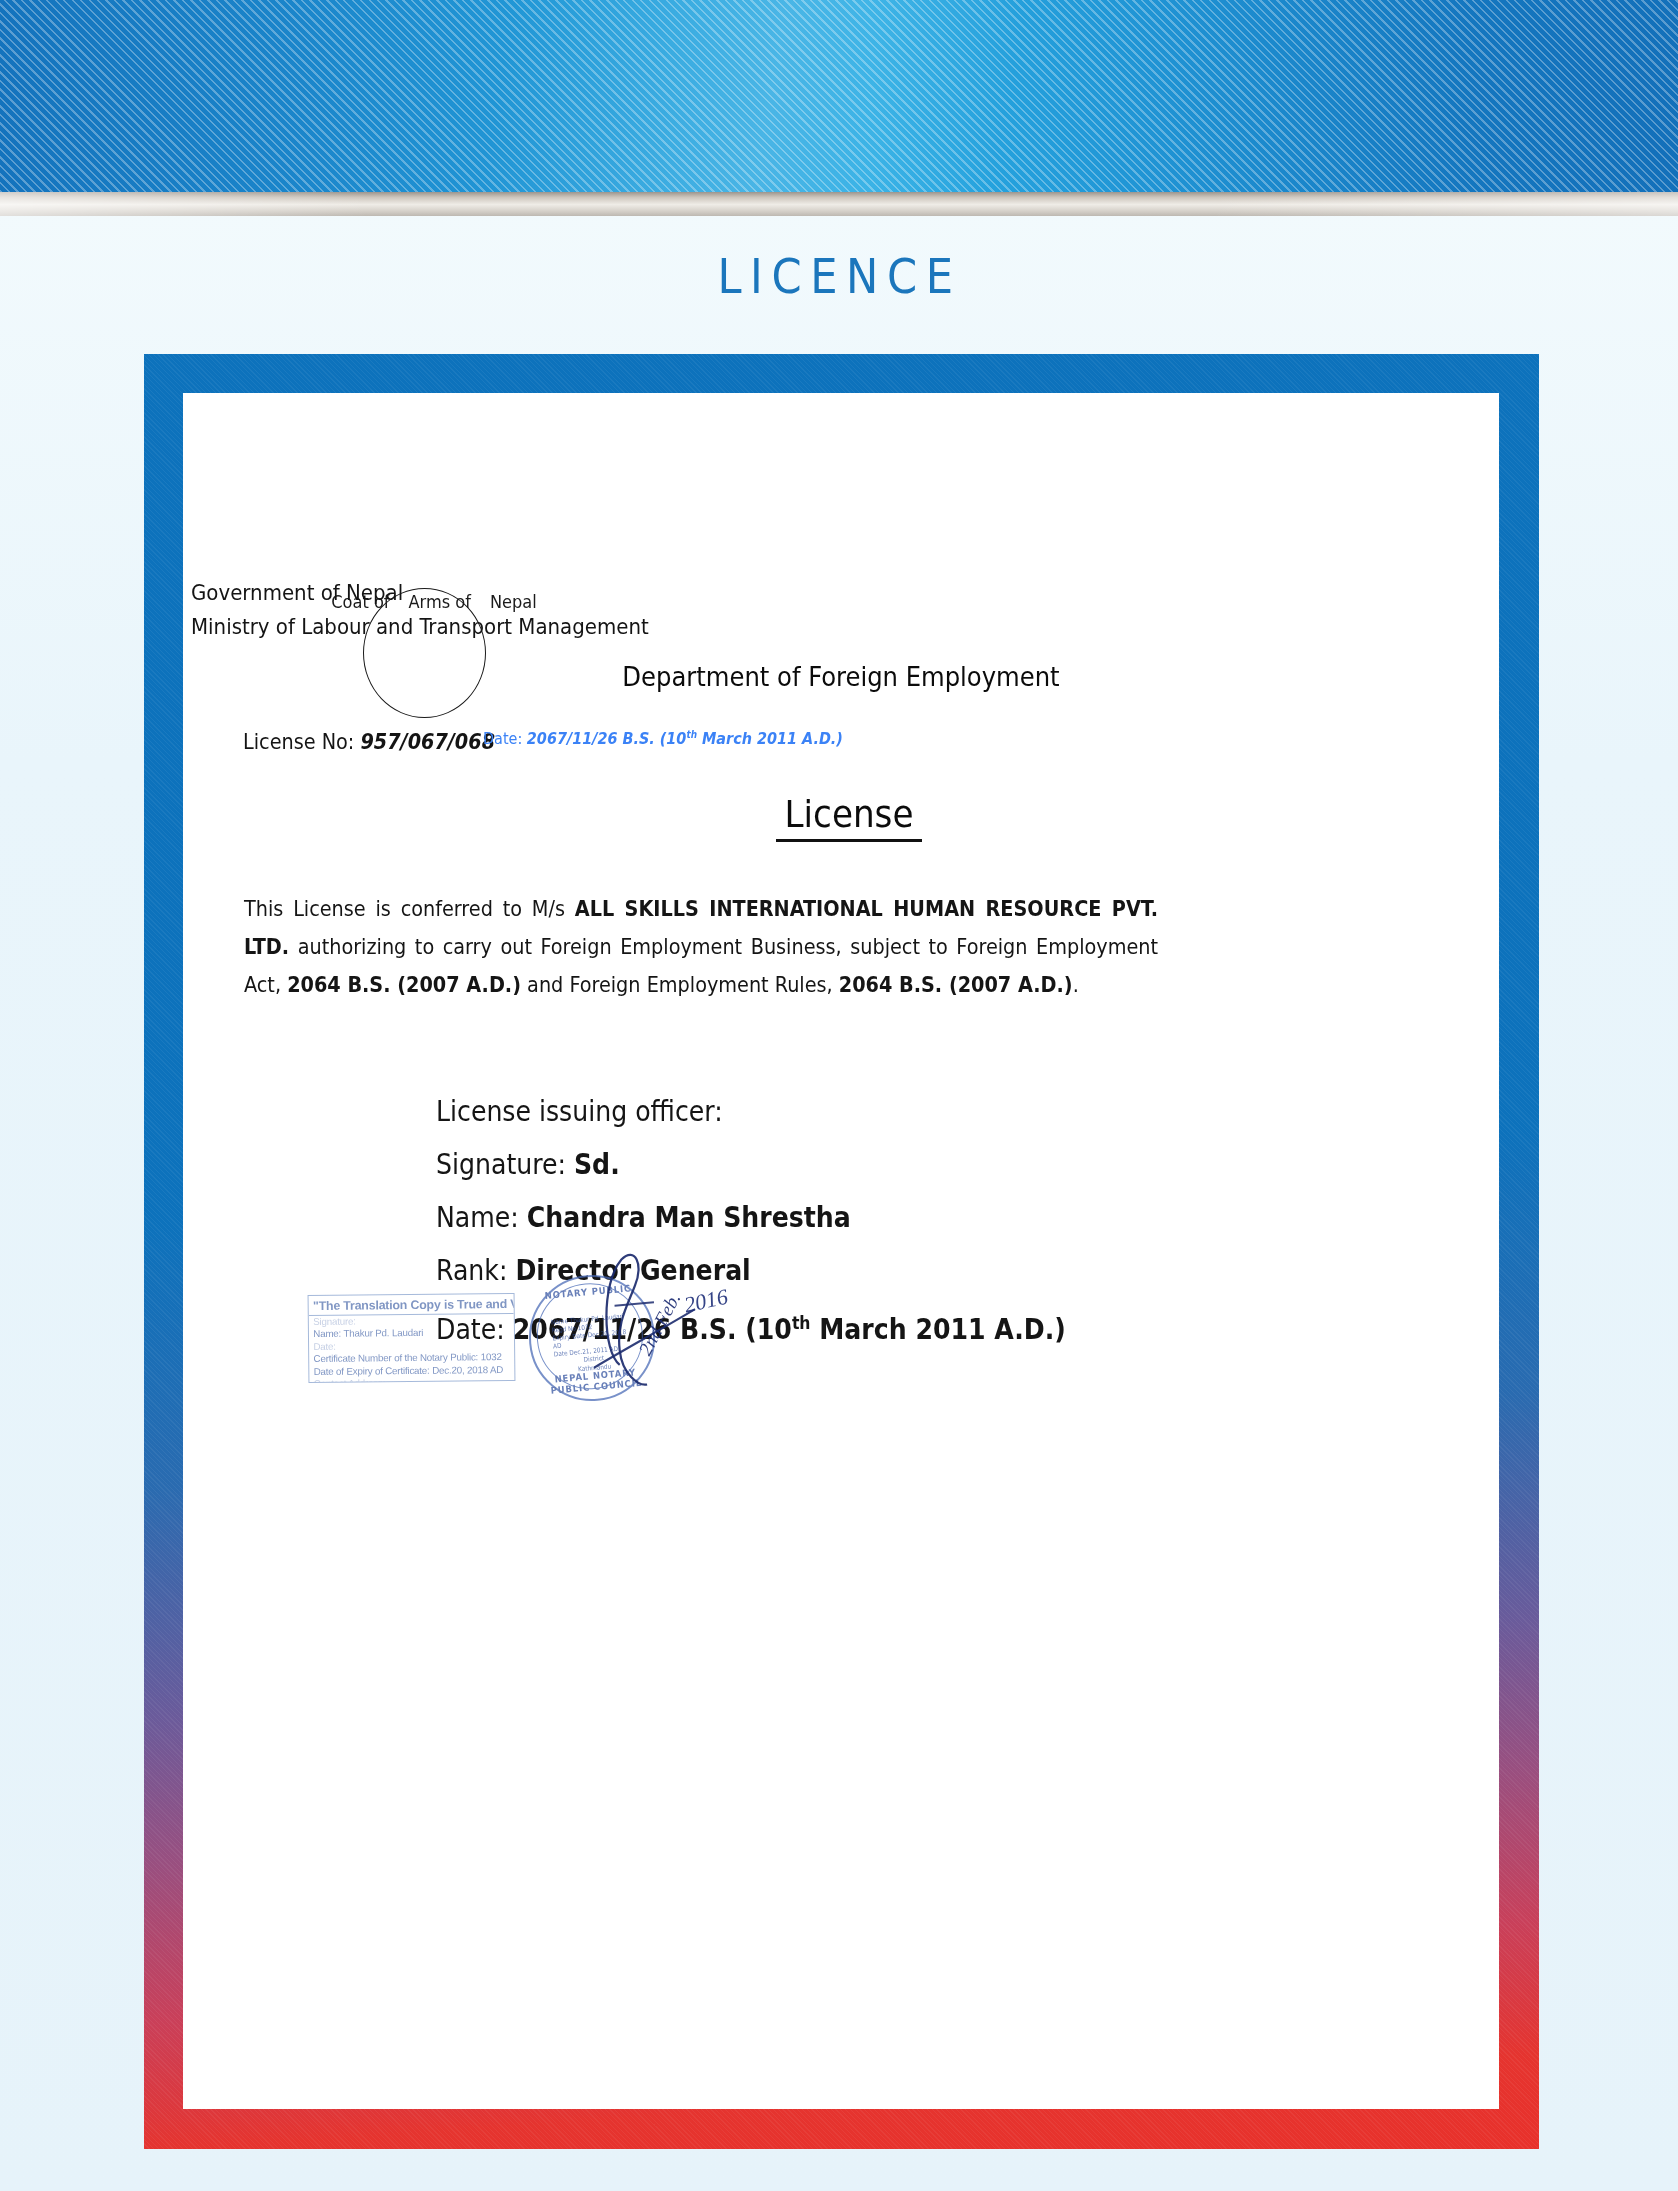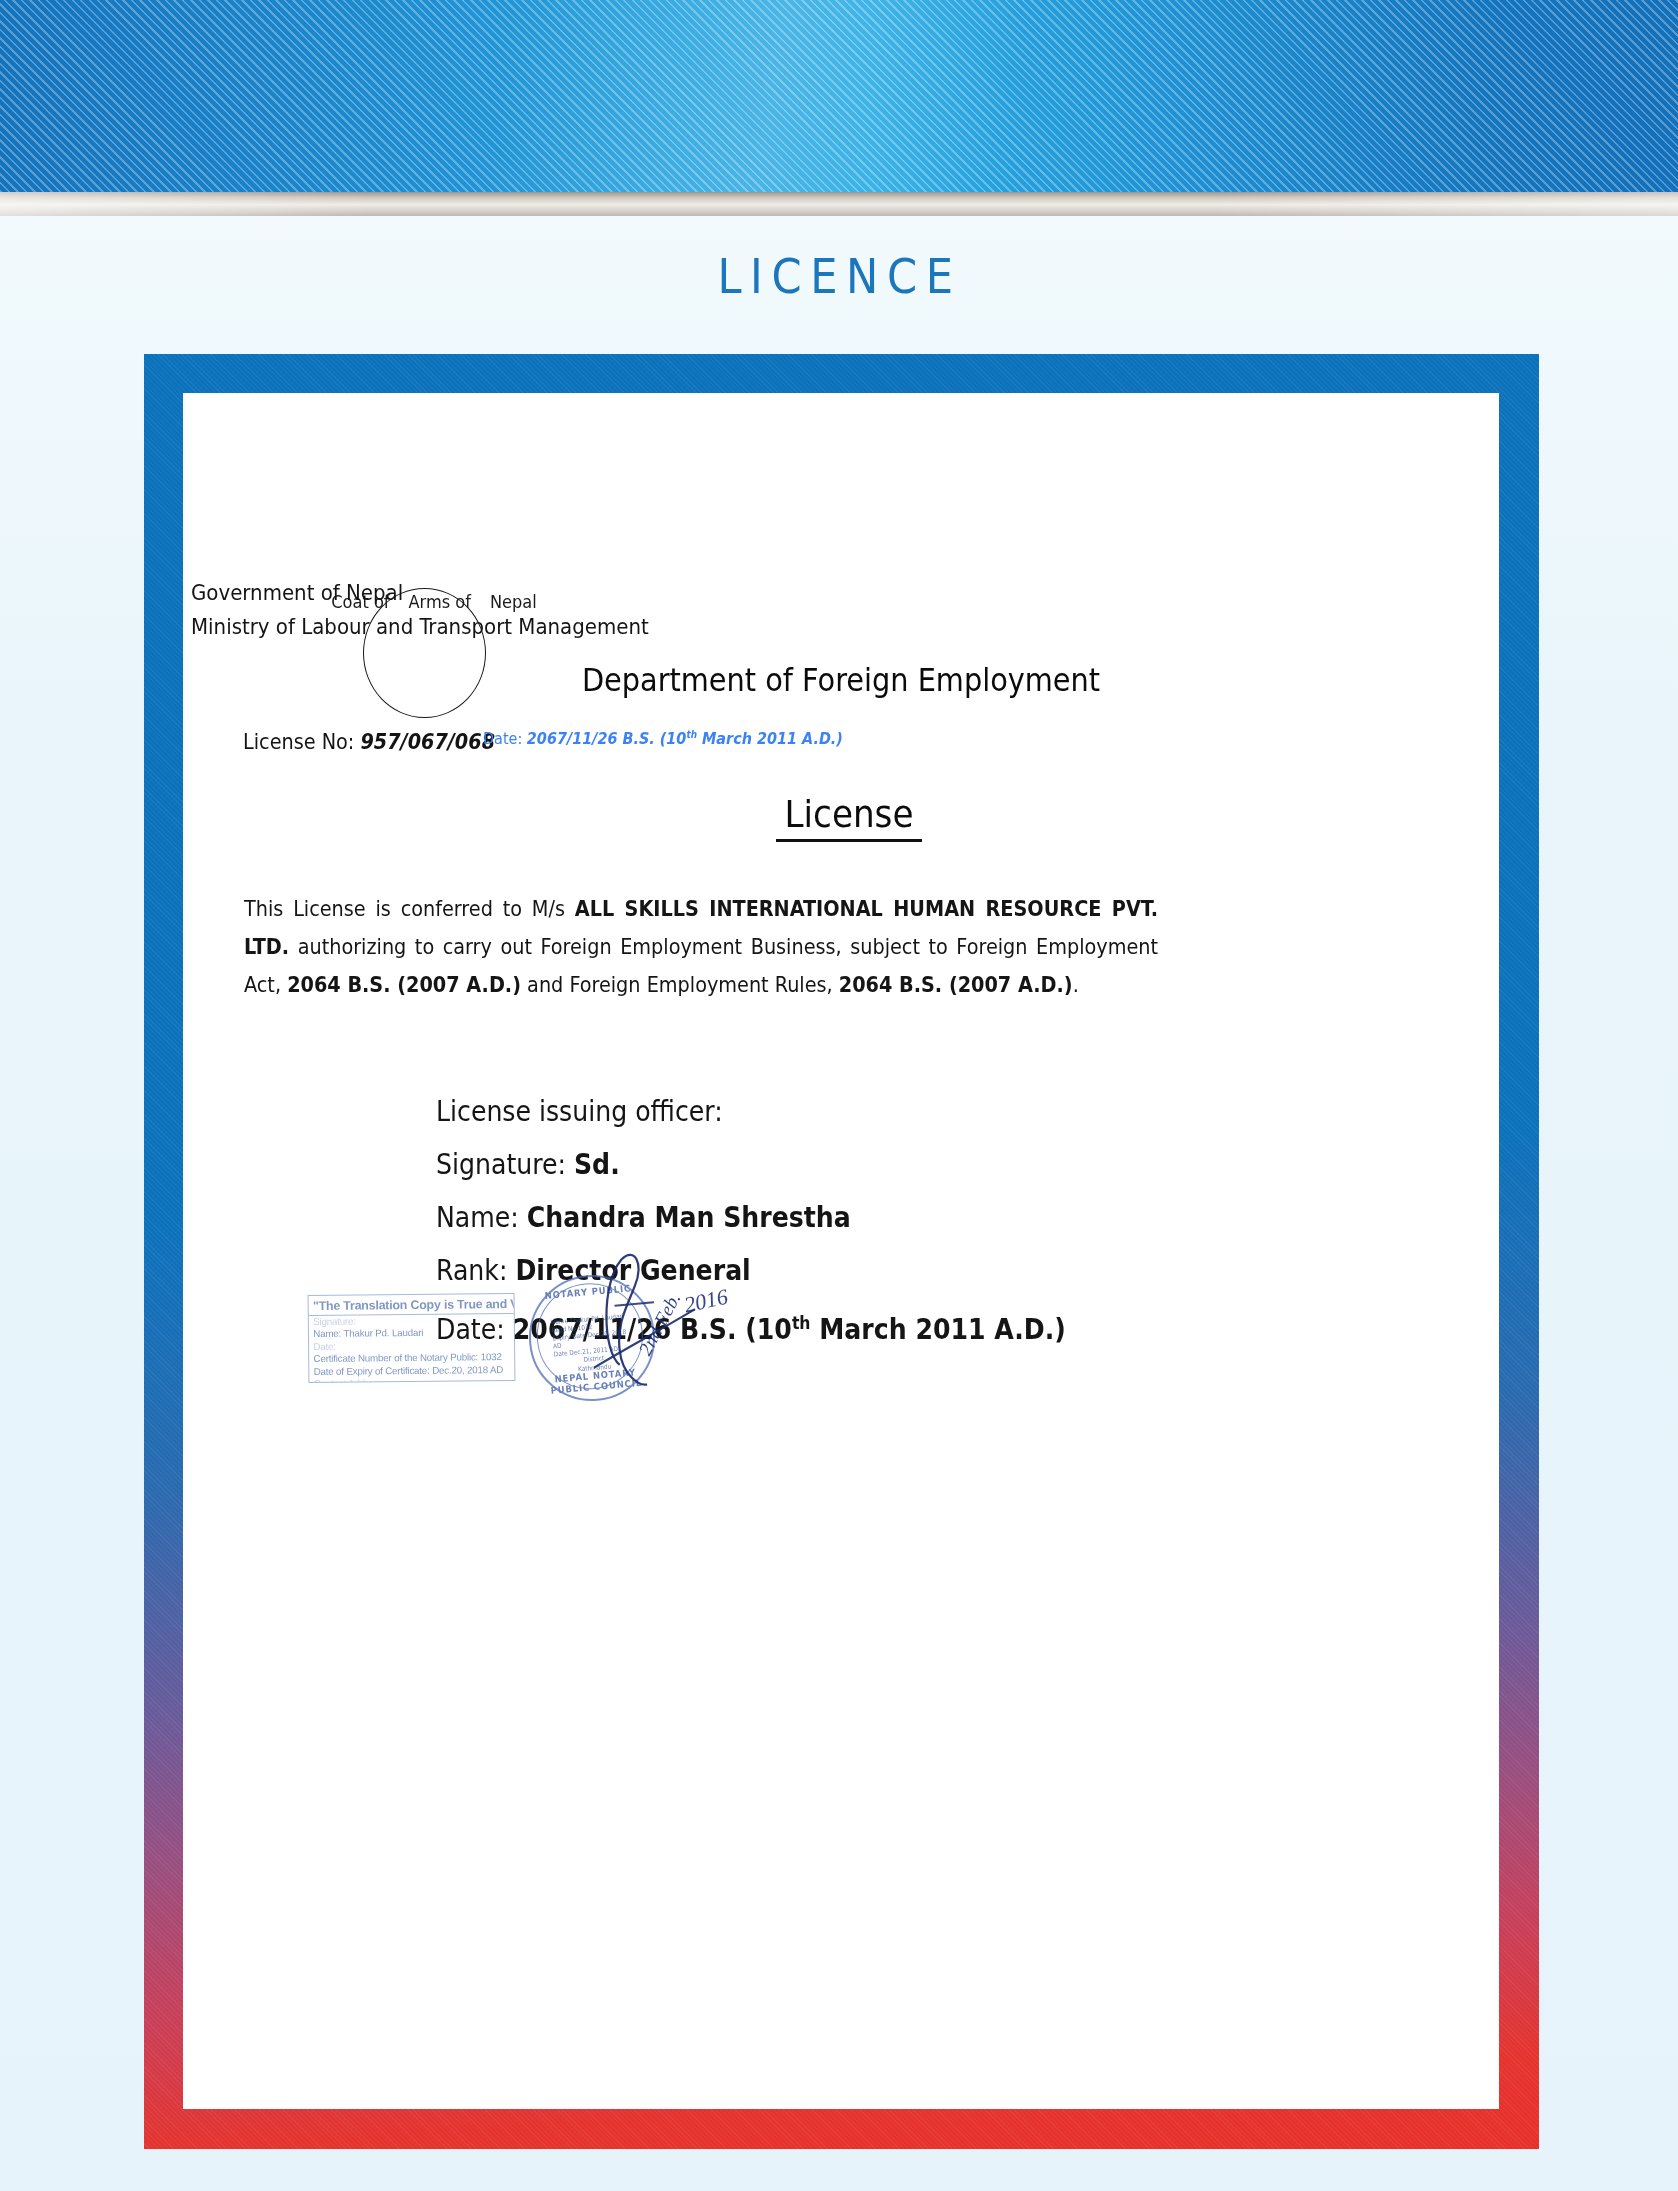--- a/index.html
+++ b/index.html
@@ -87,21 +87,21 @@
   }
 
   .gov-line{
     position:absolute;left:8px;width:1056px;text-align:left;
     color:#141414;font-weight:400;
   }
   .gov-1{top:187px;font-size:22px;}
   .gov-2{top:221px;font-size:22px;}
   .dept{
     position:absolute;left:0;top:268px;width:1316px;text-align:center;
-    font-size:32px;font-weight:400;color:#0b0b0b;
+    font-size:27px;font-weight:400;color:#0b0b0b;
   }
   .stamp-of-office{
     position:absolute;left:0;top:315px;width:1316px;text-align:center;
     font-size:14.6px;font-weight:700;color:#161616;
   }
 
   .meta-row{
     position:absolute;left:0;top:336px;width:1316px;height:31px;
   }
   .meta-licence{

